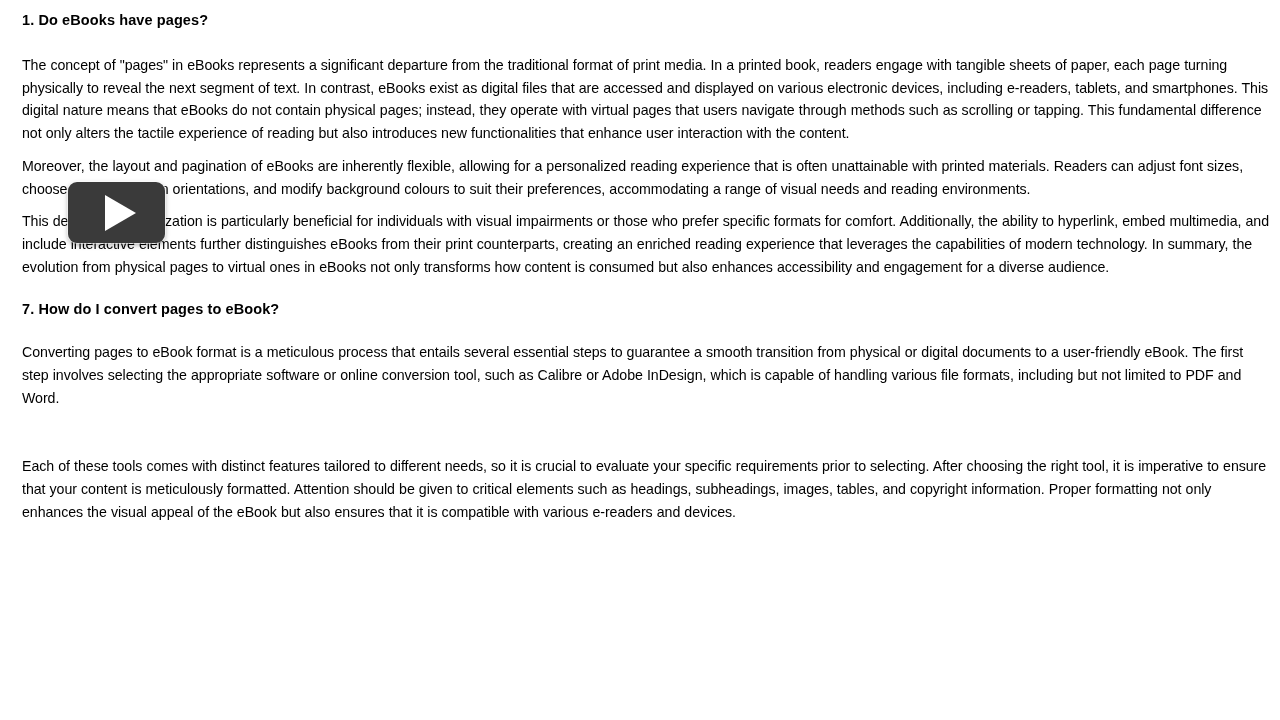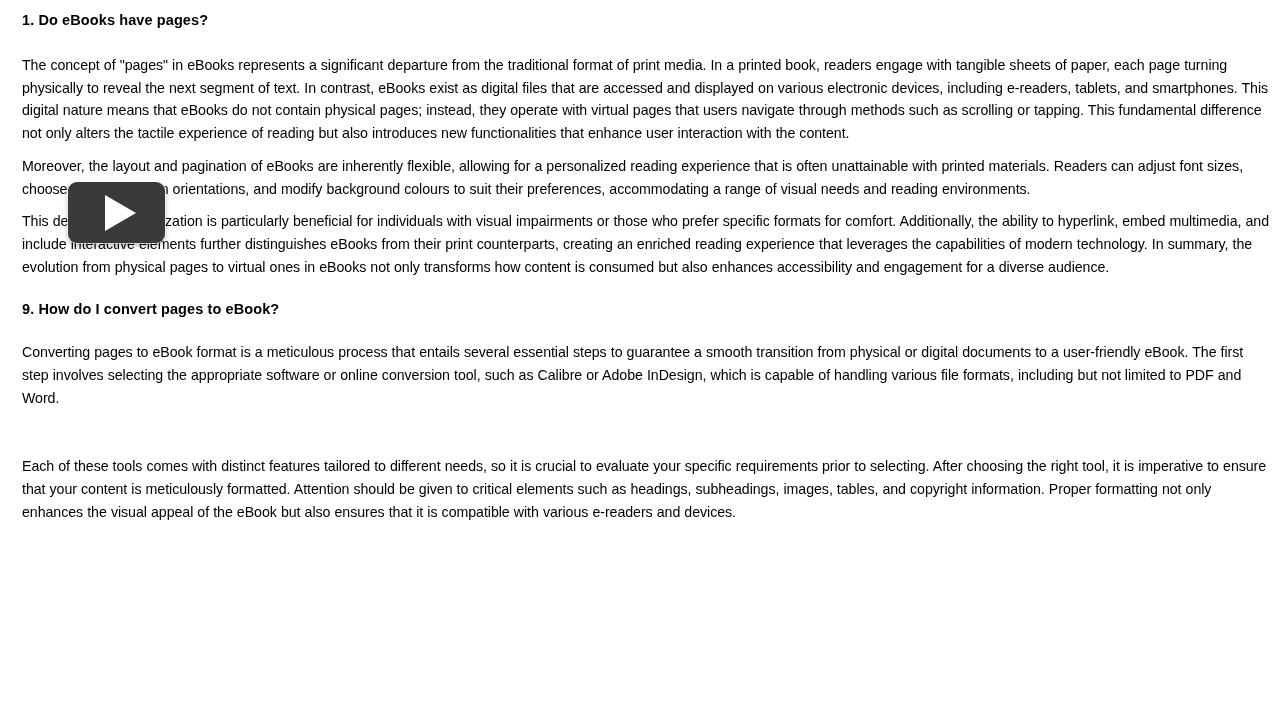--- a/index.html
+++ b/index.html
@@ -89,21 +89,21 @@
   <div class="sp-2"></div>
 
   <p class="body-text">Moreover, the layout and pagination of eBooks are inherently flexible, allowing for a personalized reading experience that is often unattainable with printed materials. Readers can adjust font sizes, choose different screen orientations, and modify background colours to suit their preferences, accommodating a range of visual needs and reading environments.</p>
 
   <div class="sp-3"></div>
 
   <p class="body-text"> This degree of customization is particularly beneficial for individuals with visual impairments or those who prefer specific formats for comfort. Additionally, the ability to hyperlink, embed multimedia, and include interactive elements further distinguishes eBooks from their print counterparts, creating an enriched reading experience that leverages the capabilities of modern technology. In summary, the evolution from physical pages to virtual ones in eBooks not only transforms how content is consumed but also enhances accessibility and engagement for a diverse audience.</p>
 
   <div class="sp-4"></div>
 
-  <h2 class="q-heading">9. How do I convert pages to eBook?</h2>
+  <h2 class="q-heading">7. How do I convert pages to eBook?</h2>
 
   <div class="sp-5"></div>
 
   <p class="body-text"> Converting pages to eBook format is a meticulous process that entails several essential steps to guarantee a smooth transition from physical or digital documents to a user-friendly eBook. The first step involves selecting the appropriate software or online conversion tool, such as Calibre or Adobe InDesign, which is capable of handling various file formats, including but not limited to PDF and Word.</p>
 
   <div class="sp-6"></div>
 
   <p class="body-text">Each of these tools comes with distinct features tailored to different needs, so it is crucial to evaluate your specific requirements prior to selecting. After choosing the right tool, it is imperative to ensure that your content is meticulously formatted. Attention should be given to critical elements such as headings, subheadings, images, tables, and copyright information. Proper formatting not only enhances the visual appeal of the eBook but also ensures that it is compatible with various e-readers and devices.</p>
 
 </div>

